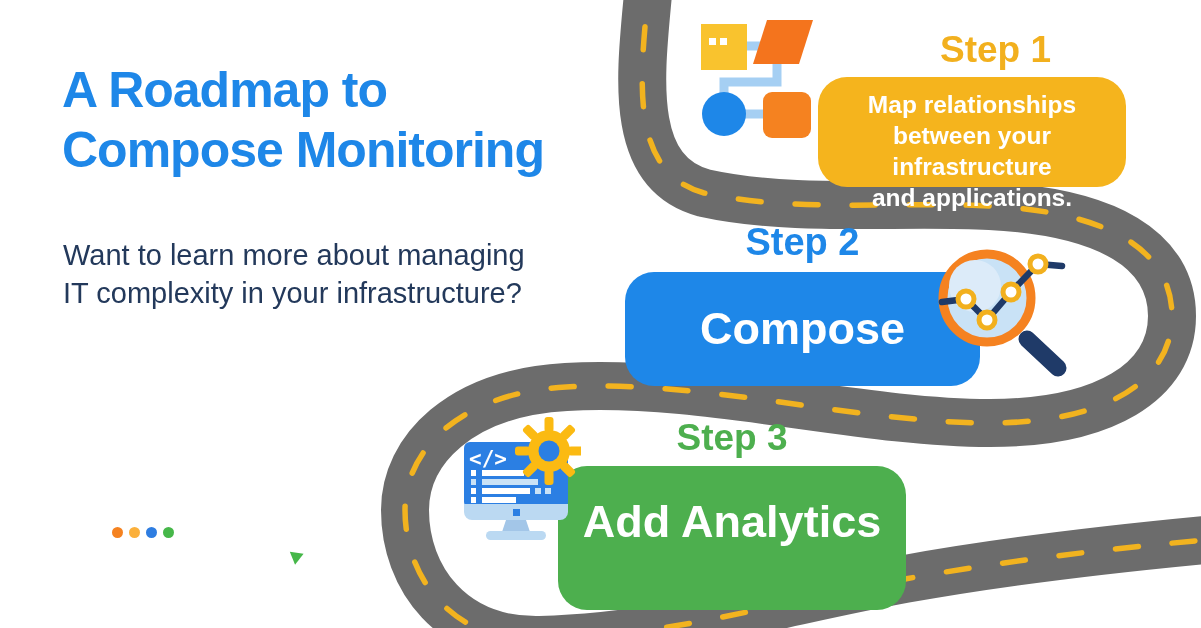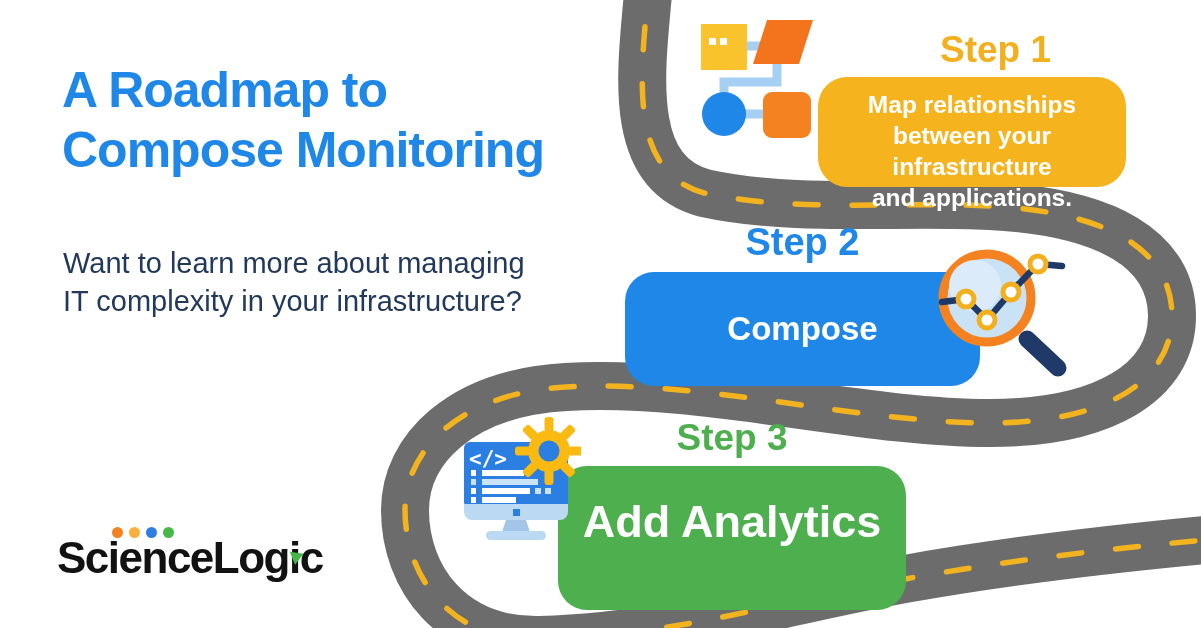--- a/index.html
+++ b/index.html
@@ -39,21 +39,21 @@
               transform:rotate(-22deg);}
 
   
   .step-heading{z-index:2;font-weight:800;text-align:center;line-height:44px;}
   .h1c{color:var(--gold,#F2B01E);} .h2c{color:var(--blue,#1E87E8);text-align:center;} .h3c{color:var(--green,#4DAF4E);}
   .step-box{z-index:2;border-radius:29px;color:#fff;text-align:center;position:absolute;}
   .box1{left:818px;top:77px;width:308px;height:110px;background:var(--goldbox,#F5B41D);
         font-size:24.5px;font-weight:700;line-height:31px;padding-top:12px;box-sizing:border-box;}
   .box1 span{display:block;}
   .box2{left:625px;top:272px;width:355px;height:114px;background:var(--blue,#1E87E8);
-        font-size:33px;font-weight:700;line-height:114px;}
+        font-size:45px;font-weight:700;line-height:114px;}
   .box3{left:558px;top:466px;width:348px;height:144px;background:var(--green,#4DAF4E);
         font-size:45px;font-weight:700;line-height:112px;}
   .head1{left:818px;top:28px;width:355px;font-size:37px;}
   .head2{left:625px;top:220px;width:355px;font-size:38px;}
   .head3{left:558px;top:416px;width:348px;font-size:37px;}
 
   
   .icon-flowchart{left:697px;top:16px;z-index:2;}
   .icon-magnifier{left:930px;top:238px;z-index:3;}
   .icon-monitor{left:456px;top:414px;z-index:3;}
@@ -100,21 +100,21 @@
          C 668 637, 788 600, 905 579
          C 1010 560, 1108 549, 1215 539"></path>
   </svg>
 
   <h1 class="abs title" style="margin:0;">
     <span style="display:block;">A Roadmap to</span>
     <span style="display:block;">Compose Monitoring</span>
   </h1>
 
   <div class="abs subtitle">
-    <span style="display:block;margin-top:8px;">Want to learn more about managing</span>
+    <span style="display:block;">Want to learn more about managing</span>
     <span style="display:block;">IT complexity in your infrastructure?</span>
   </div>
 
 
   <div class="abs step-heading h1c head1">Step 1</div>
   <div class="step-box box1">
     <span>Map relationships</span>
     <span>between your infrastructure</span>
     <span>and applications.</span>
   </div>
@@ -181,16 +181,15 @@
       <circle class="mn-screen" cx="93" cy="37" r="10.5"></circle>
     </g>
   </svg>
 
   <div class="abs logo-dots">
     <span class="dot1"></span>
     <span class="dot2"></span>
     <span class="dot3"></span>
     <span class="dot4"></span>
   </div>
-  <div class="abs logo-text">ScienceLogic</div>
   <div class="abs logo-arrow"></div>
 
 </div>
 
 </body></html>

